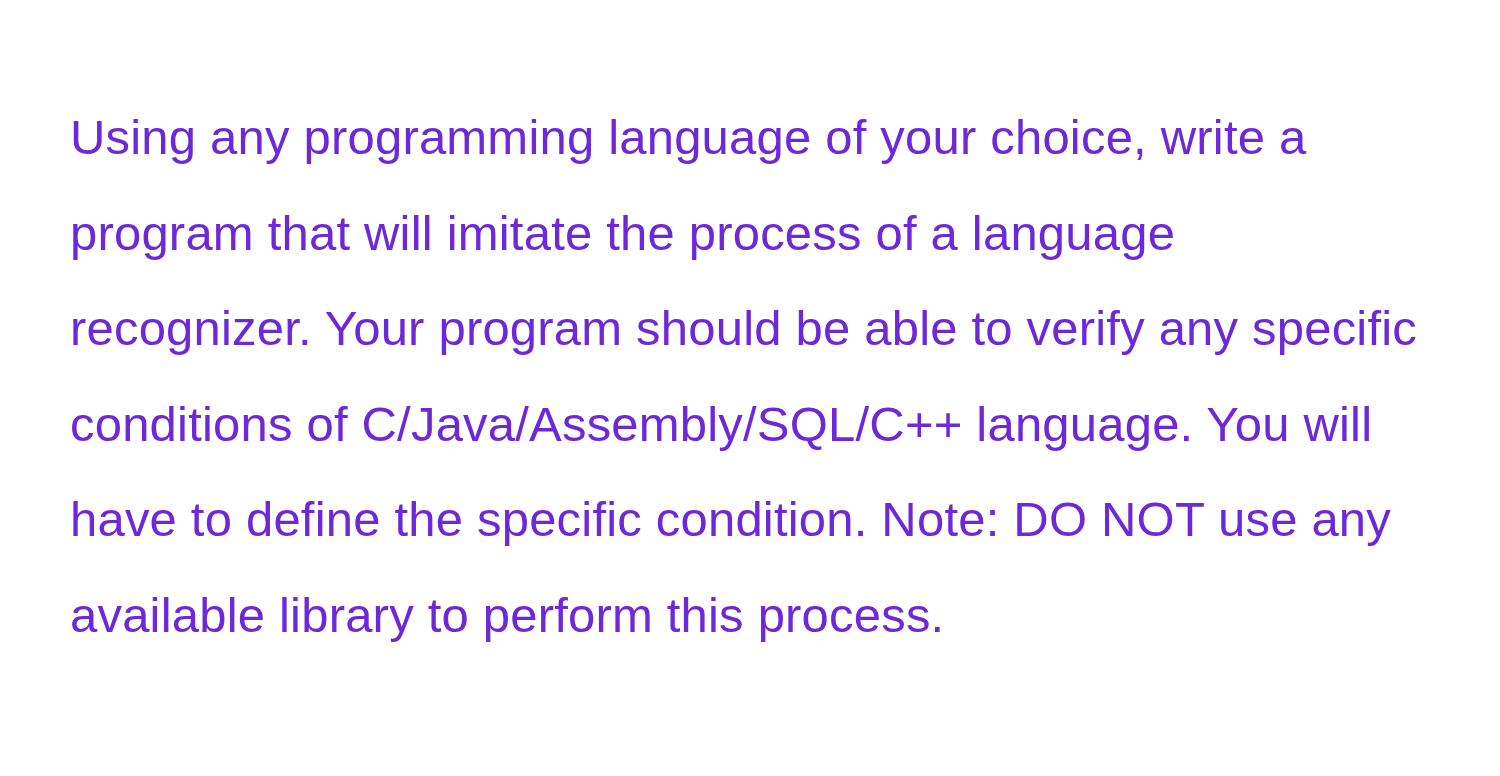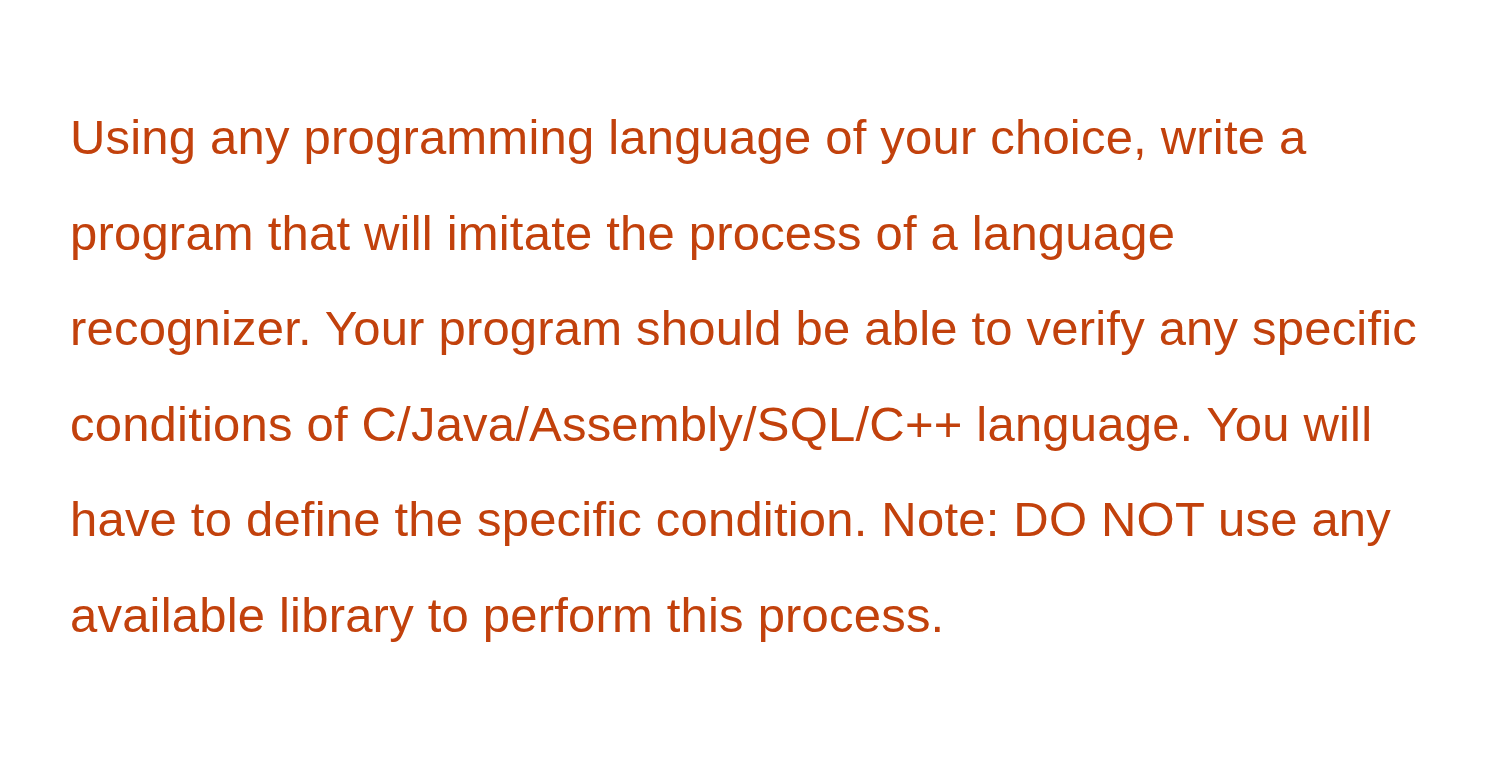--- a/index.html
+++ b/index.html
@@ -12,21 +12,21 @@
       height: 776px;
       background: #ffffff;
       font-family: -apple-system, BlinkMacSystemFont, "Segoe UI", Helvetica, Arial, sans-serif;
       padding: 90px 70px 60px 70px;
       display: flex;
       align-items: flex-start;
     }
     .content {
       font-size: 49px;
       line-height: 1.95;
-      color: #c2410c;
+      color: #6d28d9;
       letter-spacing: 0.2px;
       font-weight: 400;
     }
   </style>
 </head>
 <body>
 
 <div class="content">Using any programming language of your choice, write a program that will imitate the process of a language recognizer. Your program should be able to verify any specific conditions of C/Java/Assembly/SQL/C++ language. You will have to define the specific condition. Note: DO NOT use any available library to perform this process.</div>
 
 </body></html>

